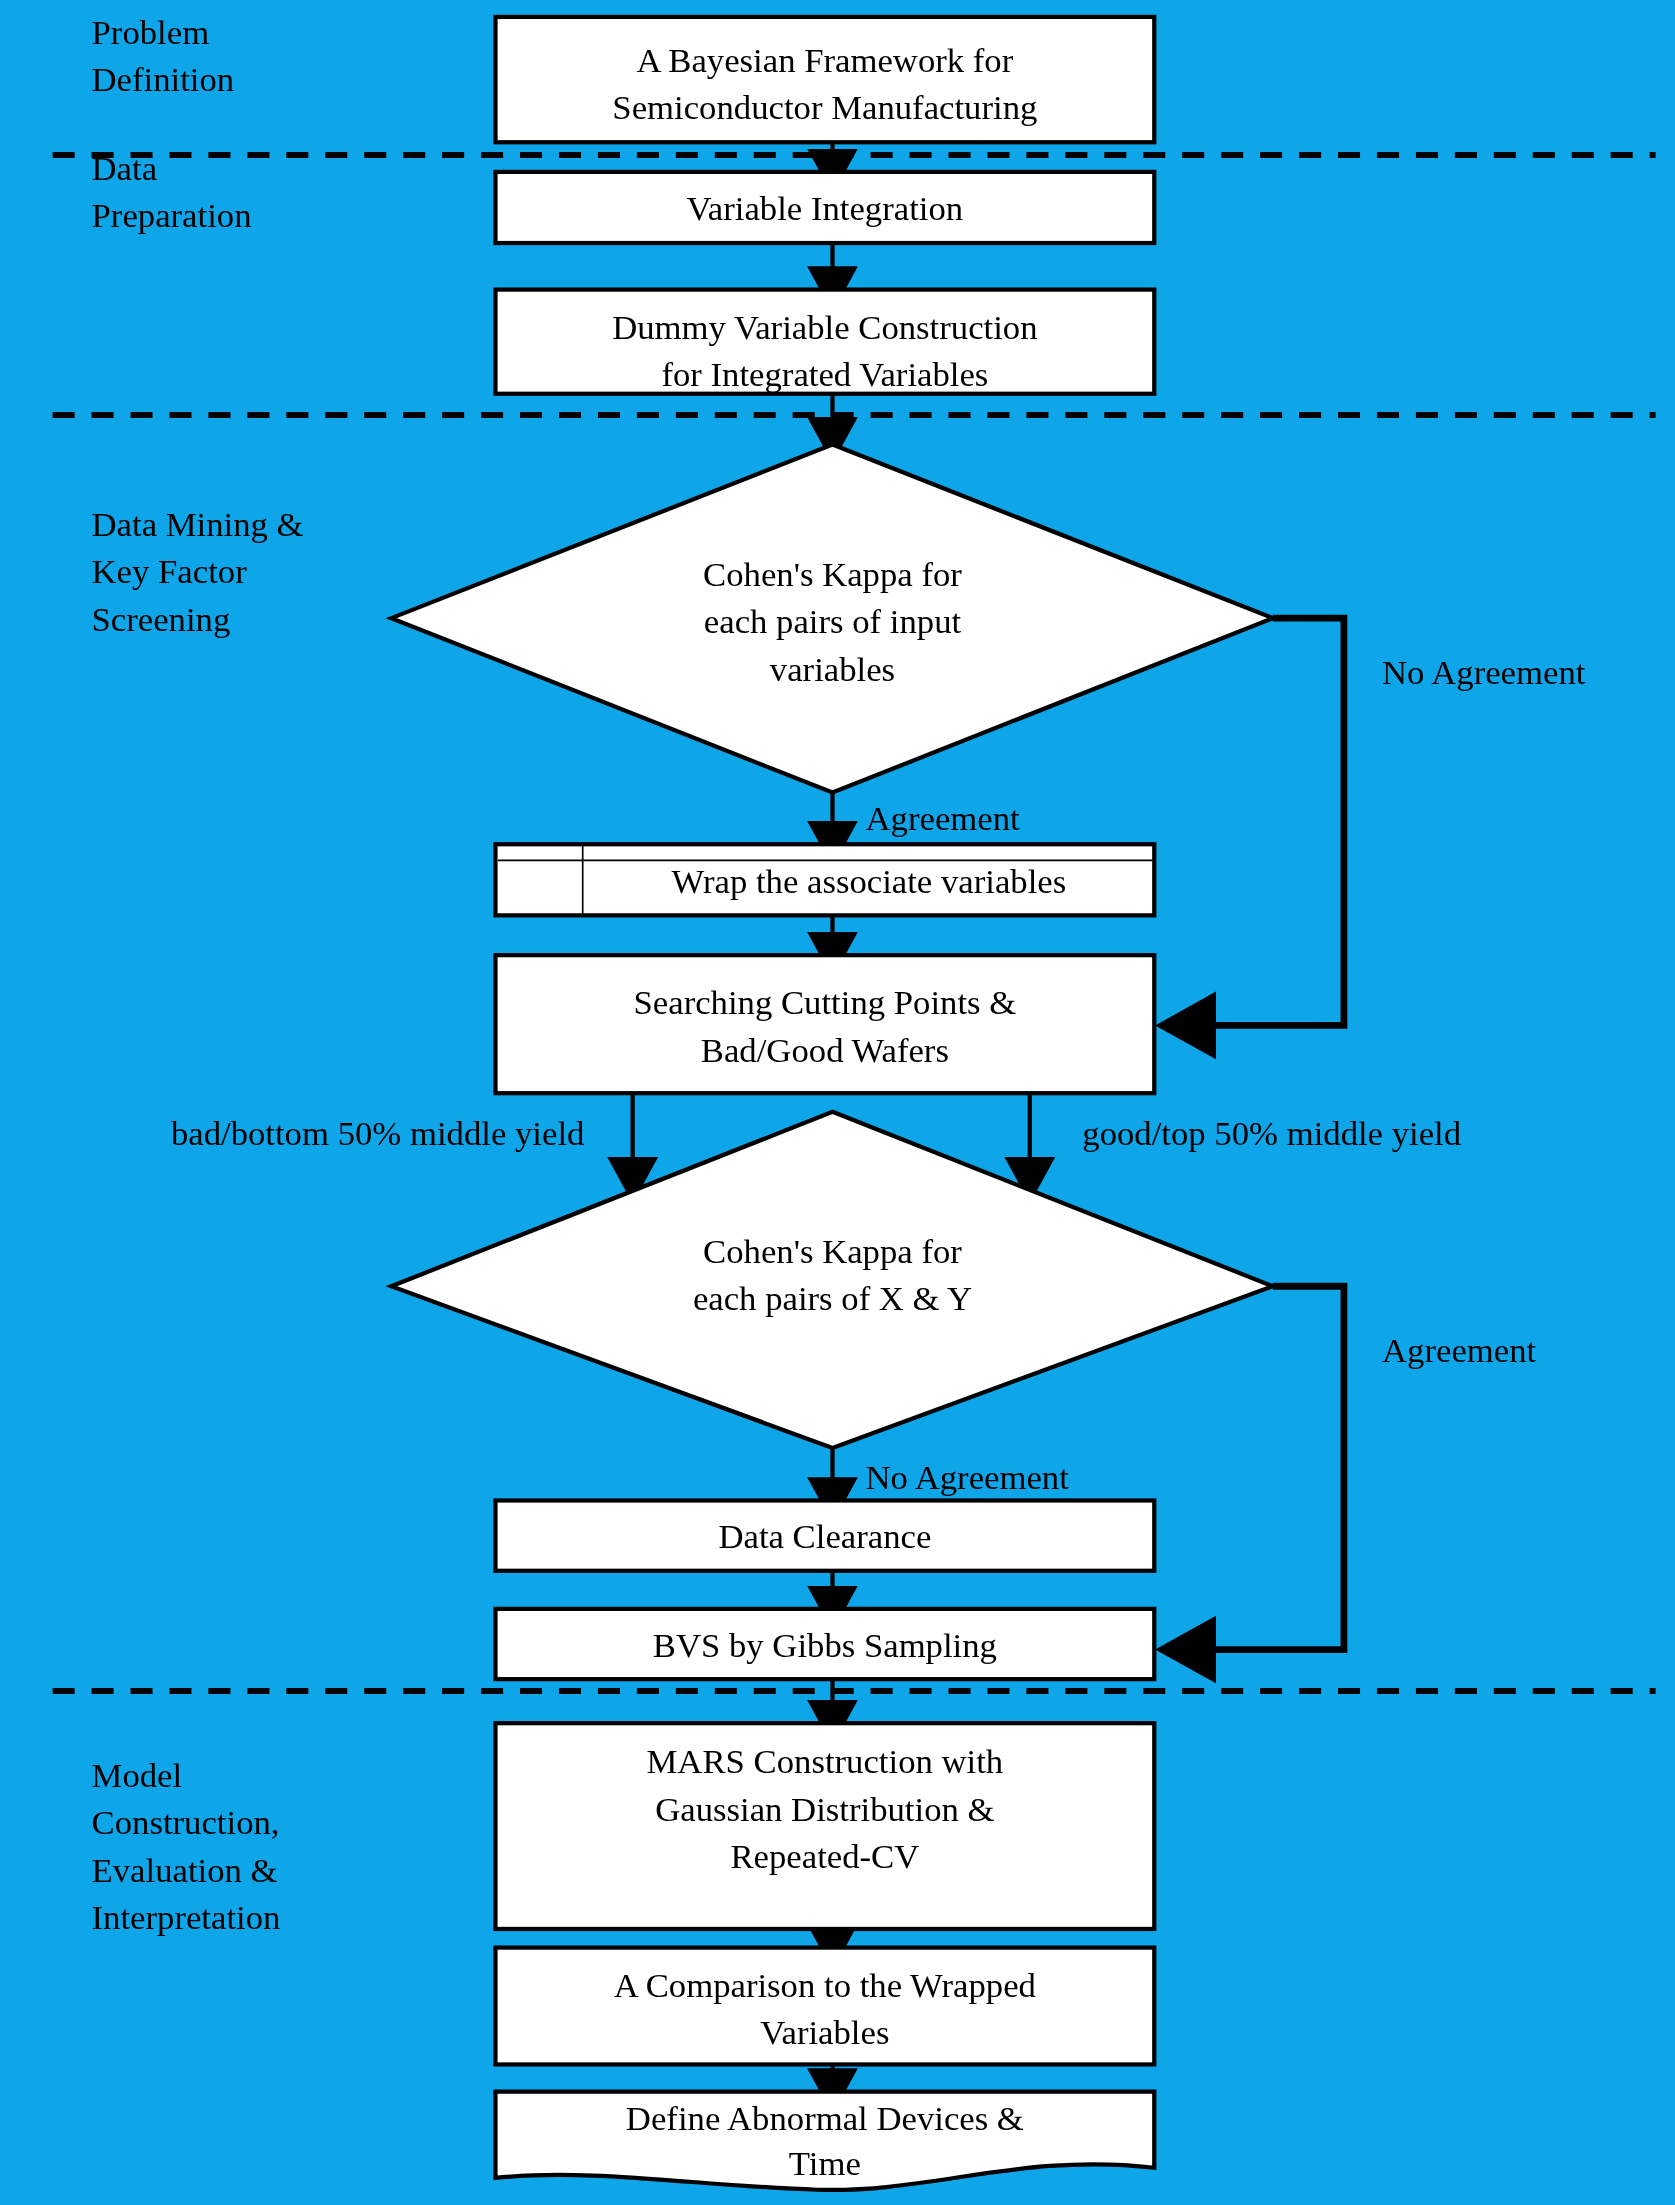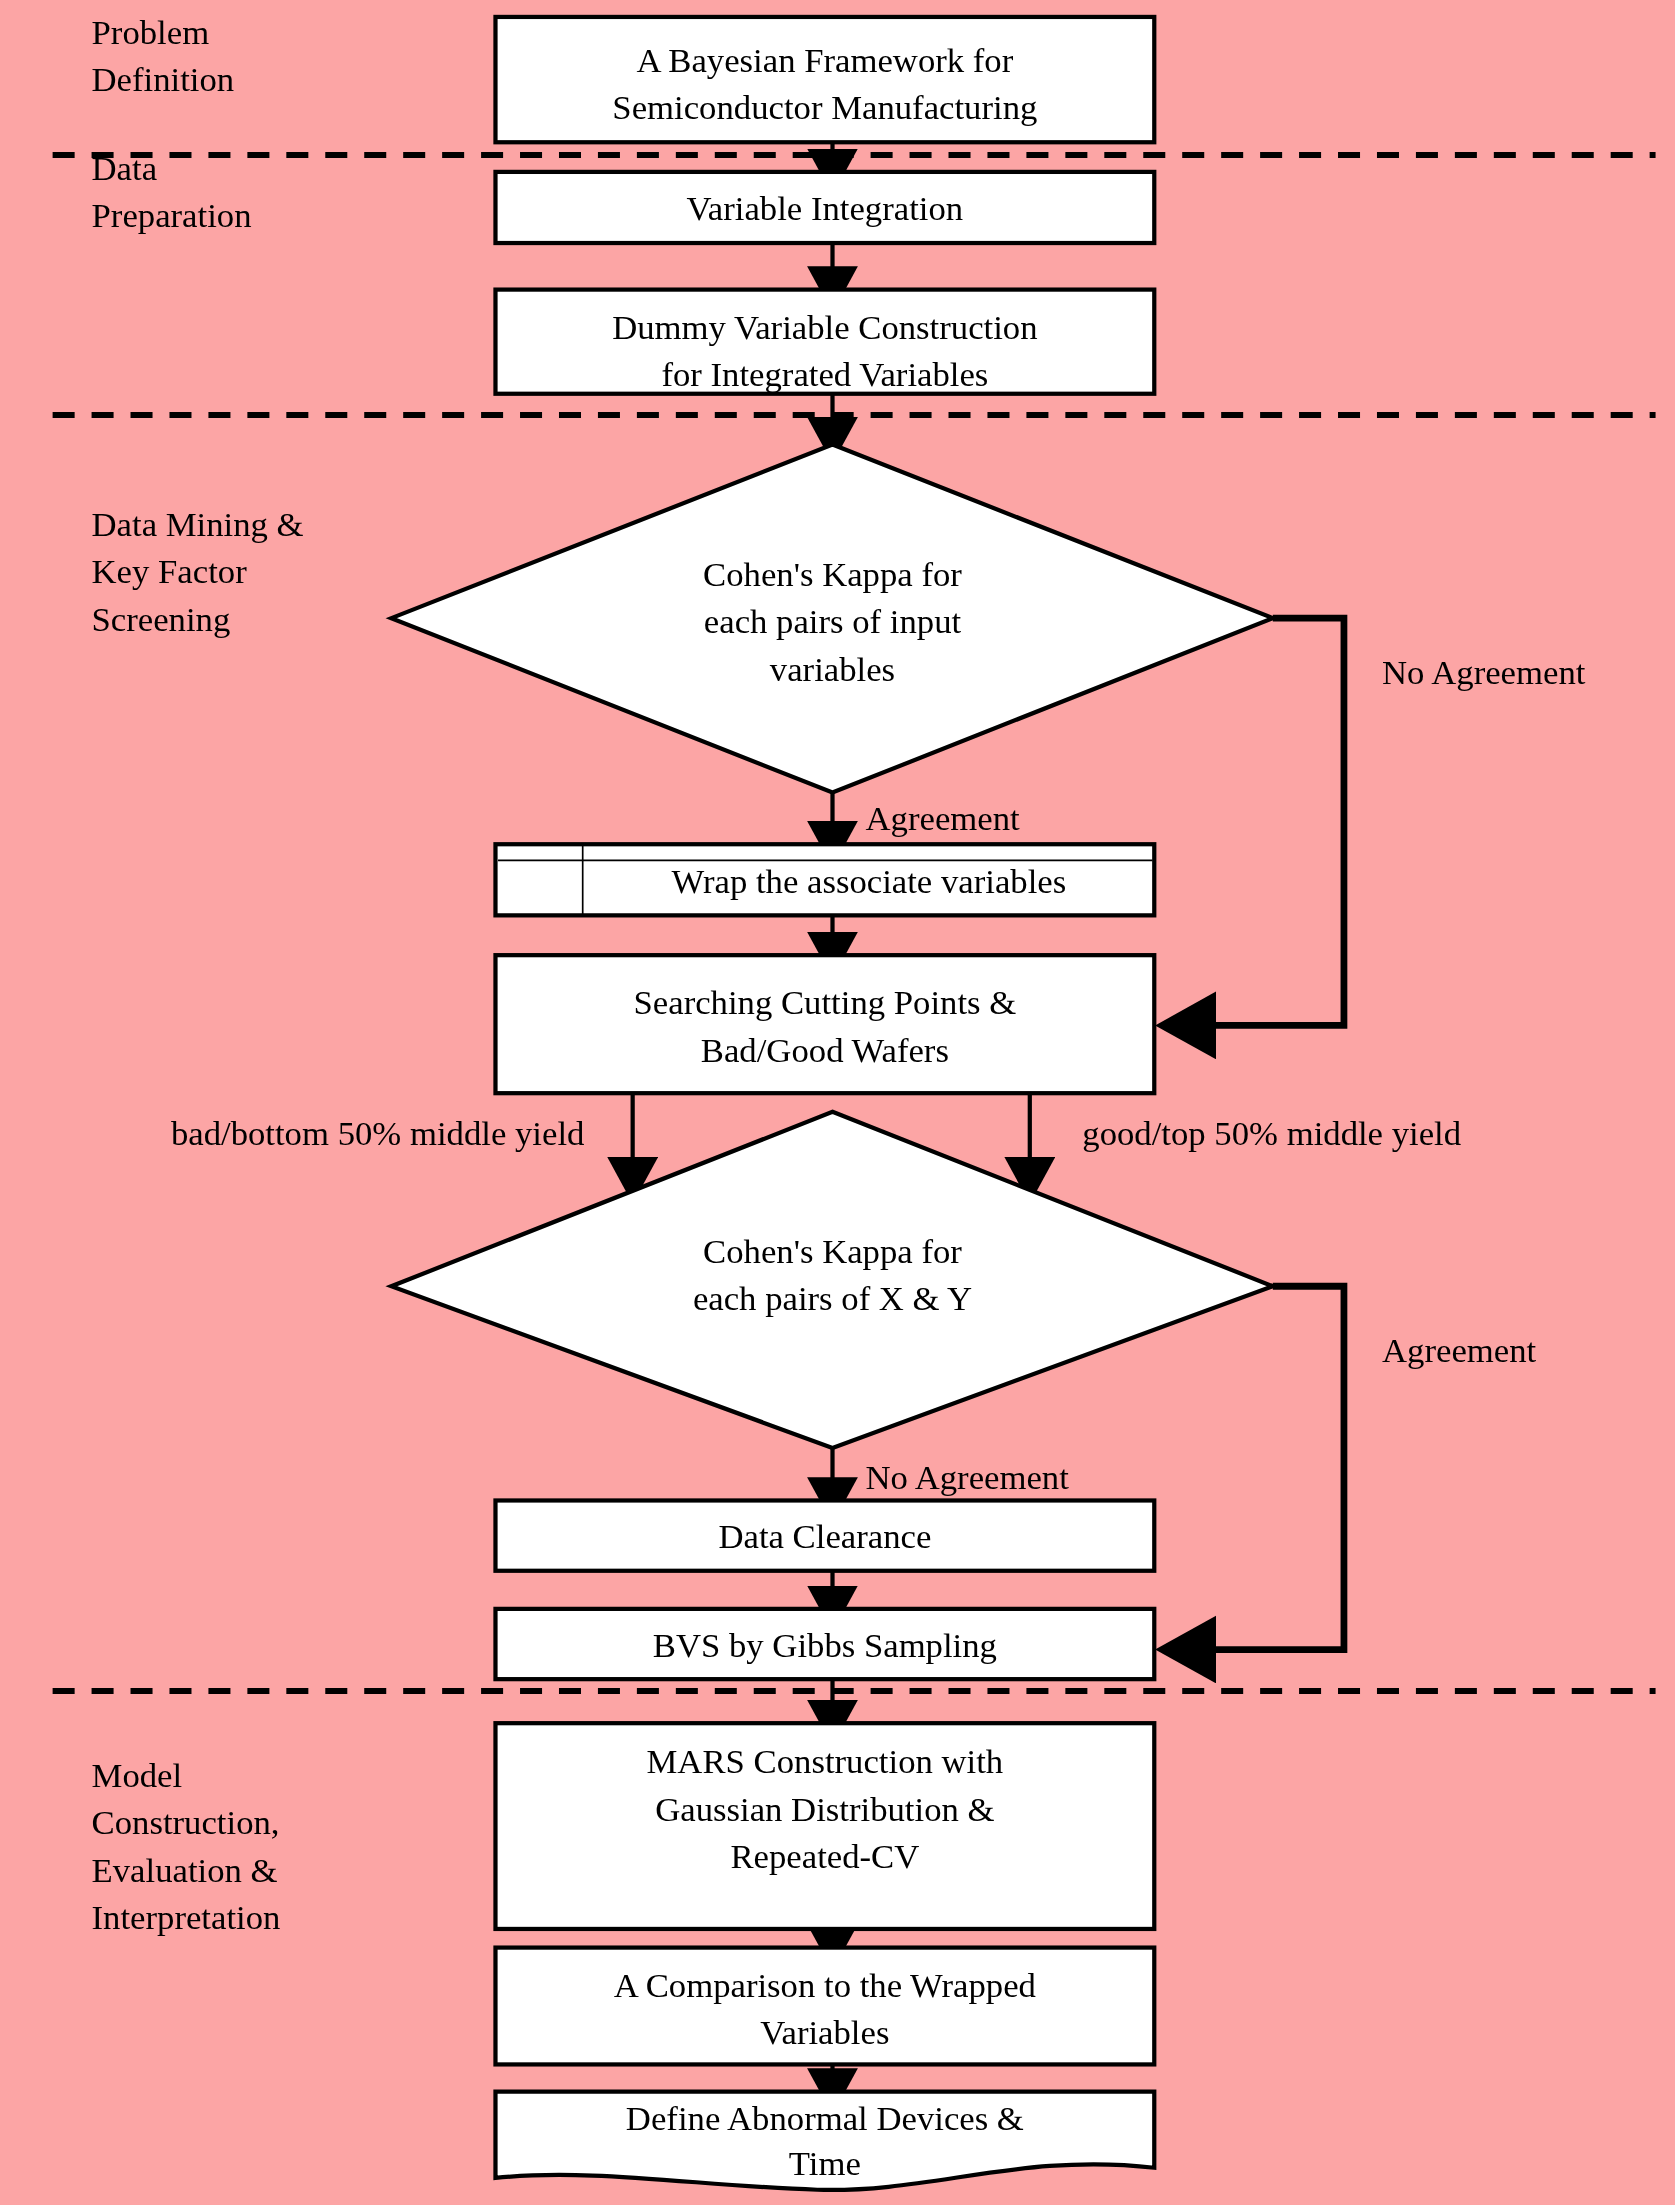--- a/index.html
+++ b/index.html
@@ -7,21 +7,21 @@
     padding: 0;
     background: #ffffff;
   }
   body {
     font-family: "Liberation Serif", "DejaVu Serif", serif;
   }
   #diagram-root {
     position: relative;
     width: 1676px;
     height: 2205px;
-    background: #fca5a5;
+    background: #0ea5e9;
     overflow: hidden;
   }
   svg.flow {
     display: block;
     width: 1676px;
     height: 2205px;
   }
   .node-rect {
     fill: #ffffff;
     stroke: #000000;

